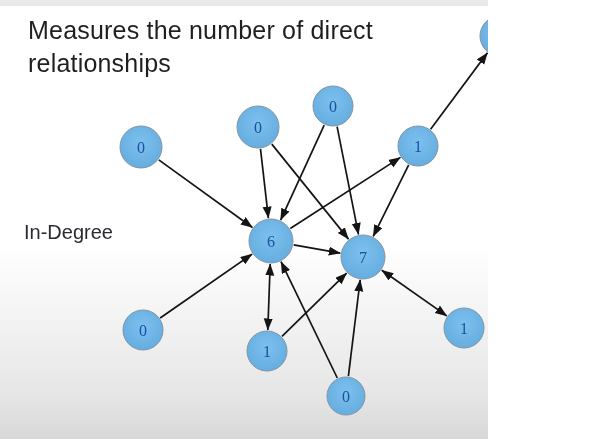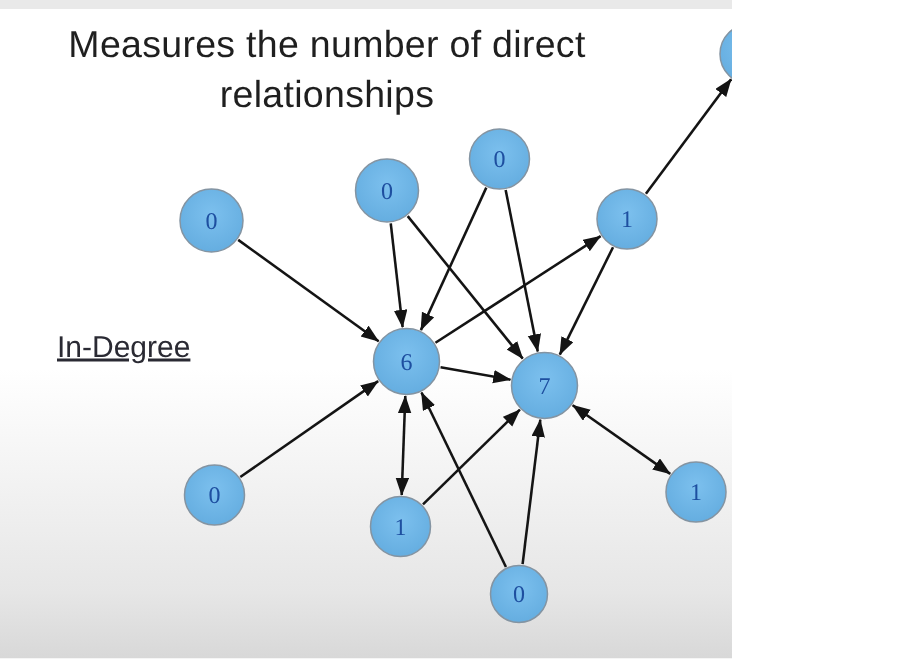--- a/index.html
+++ b/index.html
@@ -2,40 +2,38 @@
 <html><head>
 <meta charset="utf-8">
 <style>
   html,body{margin:0;padding:0;}
   .slide{
     position:relative;
     width:488px;height:439px;
     overflow:hidden;
     background:linear-gradient(180deg,#ffffff 0%,#ffffff 56%,#e6e6e6 90%,#d8d8d8 100%);
     font-family:"Liberation Sans",sans-serif;
-    text-align:center;
   }
   .top-strip{
     position:absolute;left:0;top:0;width:600px;height:6px;
     background:#e9e9e9;
   }
   .slide-title{
     position:absolute;left:28px;top:14px;
     width:380px;
     font-size:25px;line-height:1.3;
     font-weight:400;
     color:#1f1f1f;
     margin:0;
     letter-spacing:0.2px;
   }
   .side-label{
-    position:absolute;left:38px;top:221px;
+    position:absolute;left:24px;top:221px;
     font-size:20px;
     color:#2a2a33;
-    text-decoration:underline;
   }
   svg.graph{
     position:absolute;left:0;top:0;
   }
   .node-label{
     font-family:"Liberation Serif","DejaVu Serif",serif;
     font-size:16px;
   }
 </style>
 </head>

